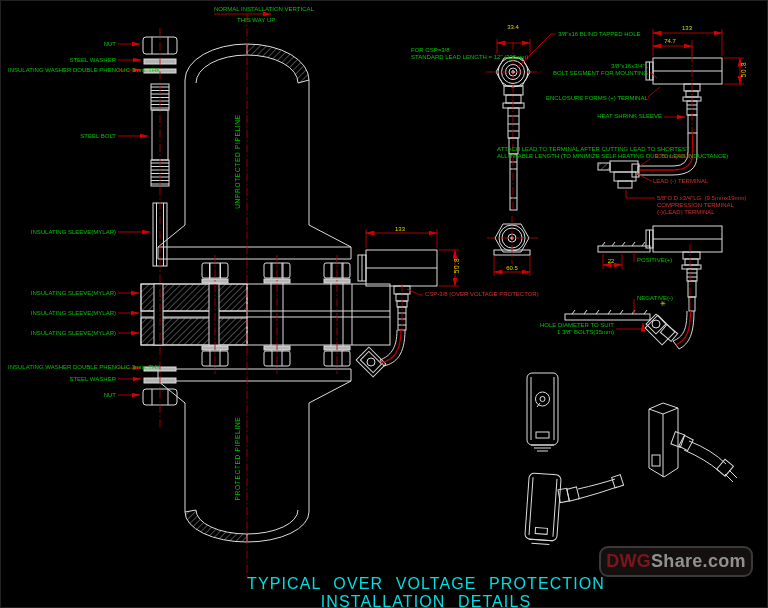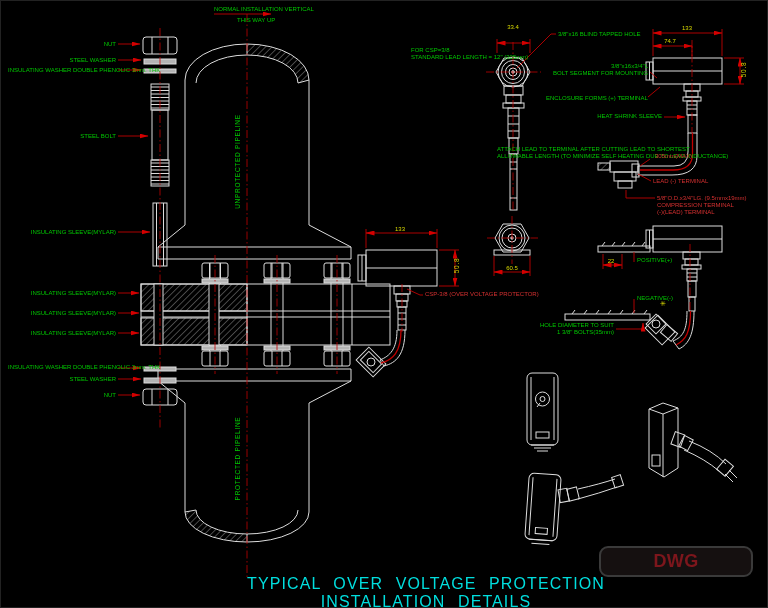--- a/index.html
+++ b/index.html
@@ -310,16 +310,17 @@
 <div class="t g" style="left:637px;top:257px">POSITIVE(+)</div>
 <div class="t g" style="left:637px;top:295px">NEGATIVE(-)</div>
 <div class="t g ra" style="left:514px;top:322px;width:100px">HOLE DIAMETER TO SUIT</div>
 <div class="t g ra" style="left:514px;top:329px;width:100px">1 3/8" BOLTS(35mm)</div>
 <div class="t d" style="left:660px;top:300px;font-size:7px">✳</div>
 
 <div class="title">TYPICAL OVER VOLTAGE PROTECTION INSTALLATION DETAILS</div>
 
 <div class="wm">
   <span class="p1">DWG</span>
+      <span class="p2">Share.com</span>
 </div>
 
 <div id="frame"></div>
 </div>
 
 </body></html>

